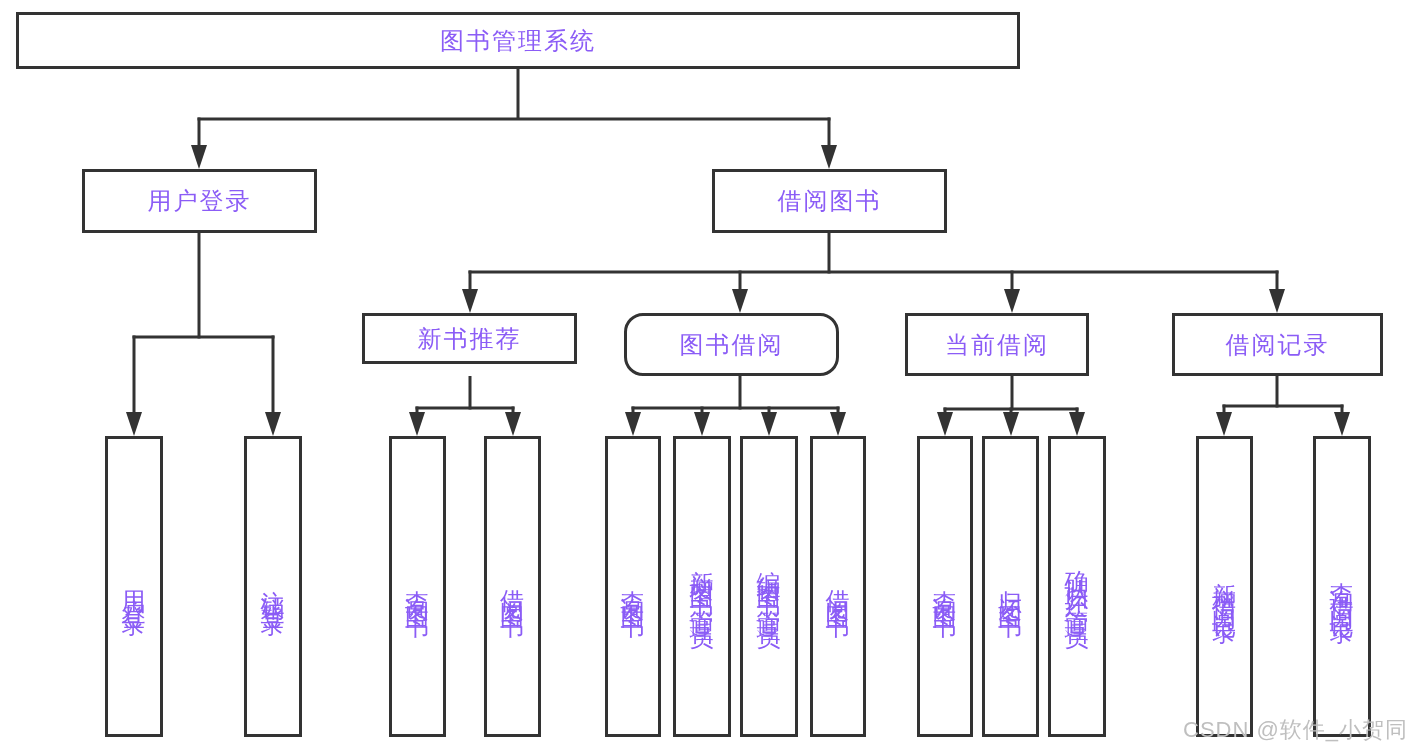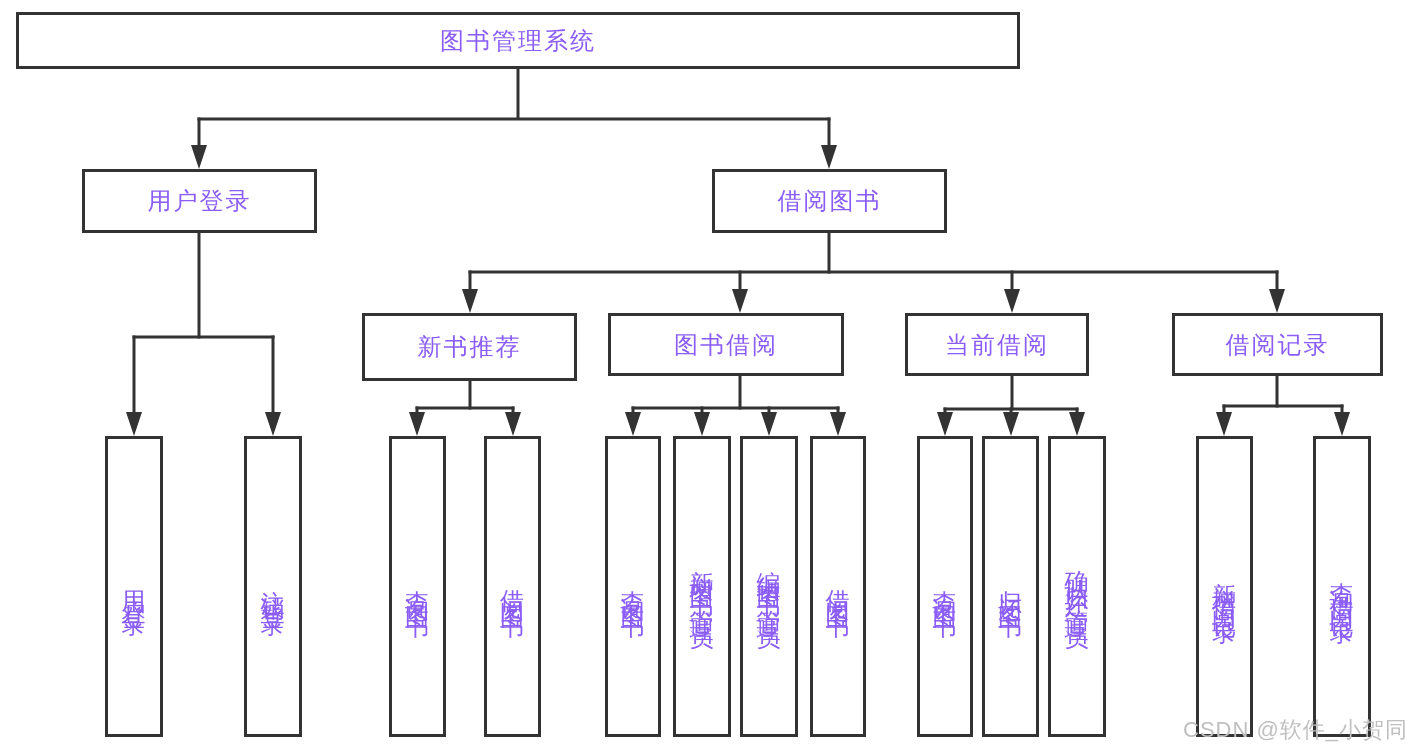--- a/index.html
+++ b/index.html
@@ -121,24 +121,24 @@
     <span>图书管理系统</span>
   </div>
 
   <div class="node h-node" style="left:82px; top:169px; width:235px; height:64px;">
     <span>用户登录</span>
   </div>
   <div class="node h-node" style="left:712px; top:169px; width:235px; height:64px;">
     <span>借阅图书</span>
   </div>
 
-  <div class="node h-node" style="left:362px; top:313px; width:215px; height:68px;">
+  <div class="node h-node" style="left:362px; top:313px; width:215px; height:51px;">
     <span>新书推荐</span>
   </div>
-  <div class="node h-node" style="left:608px; top:313px; width:236px; height:63px;">
+  <div class="node h-node" style="left:624px; top:313px; width:215px; height:63px;border-radius:19px;">
     <span>图书借阅</span>
   </div>
   <div class="node h-node" style="left:905px; top:313px; width:184px; height:63px;">
     <span>当前借阅</span>
   </div>
   <div class="node h-node" style="left:1172px; top:313px; width:211px; height:63px;">
     <span>借阅记录</span>
   </div>
 
   <div class="node v-node" style="left:105px; top:436px; width:58px; height:301px;">

